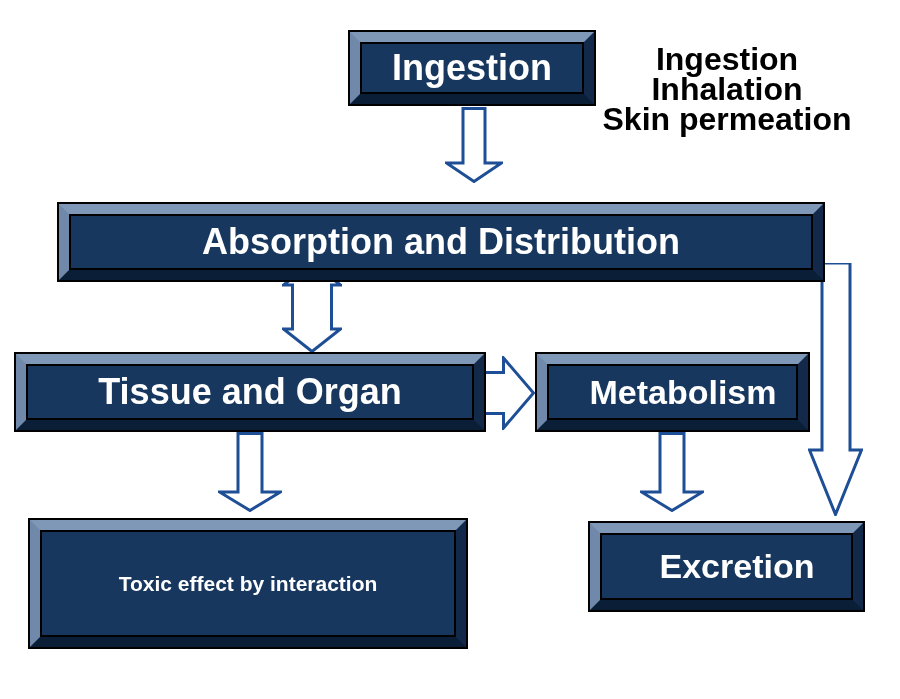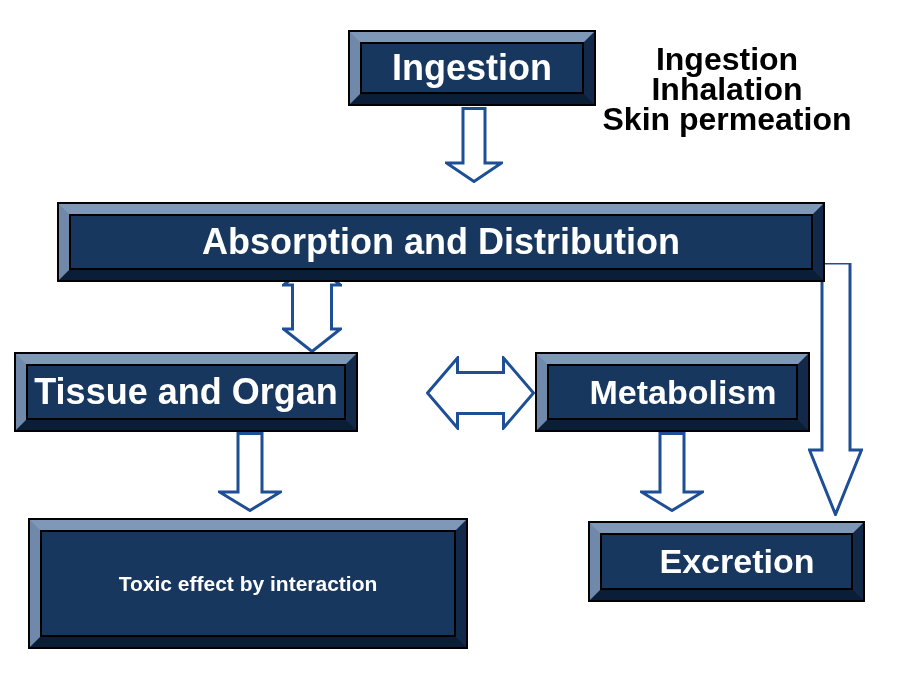--- a/index.html
+++ b/index.html
@@ -80,24 +80,24 @@
     color: var(--text-dark);
     font-weight: bold;
     font-size: 32px;
     line-height: 30px;
     margin-top: 20px;
   }
 
   
   #box-exposure   { left: 348px; top: 30px;  width: 248px; height: 76px; }
   #box-absorption { left: 57px;  top: 202px; width: 768px; height: 80px; }
-  #box-tissue     { left: 14px;  top: 352px; width: 344px; height: 80px; }
+  #box-tissue     { left: 14px;  top: 352px; width: 472px; height: 80px; }
   #box-metabolism { left: 535px; top: 352px; width: 275px; height: 80px; }
   #box-toxic      { left: 28px;  top: 518px; width: 440px; height: 131px; }
-  #box-excretion  { left: 588px; top: 521px; width: 277px; height: 81px; }
+  #box-excretion  { left: 588px; top: 521px; width: 277px; height: 91px; }
 
   #arrow-exposure-absorption   { left: 445px; top: 107px; }
   #arrow-absorption-tissue     { left: 282px; top: 261px; }
   #arrow-tissue-metabolism     { left: 426px; top: 356px; }
   #arrow-tissue-toxic          { left: 218px; top: 432px; }
   #arrow-metabolism-excretion  { left: 640px; top: 432px; }
   #arrow-absorption-excretion  { left: 808px; top: 263px; }
 </style>
 </head>
 <body>

